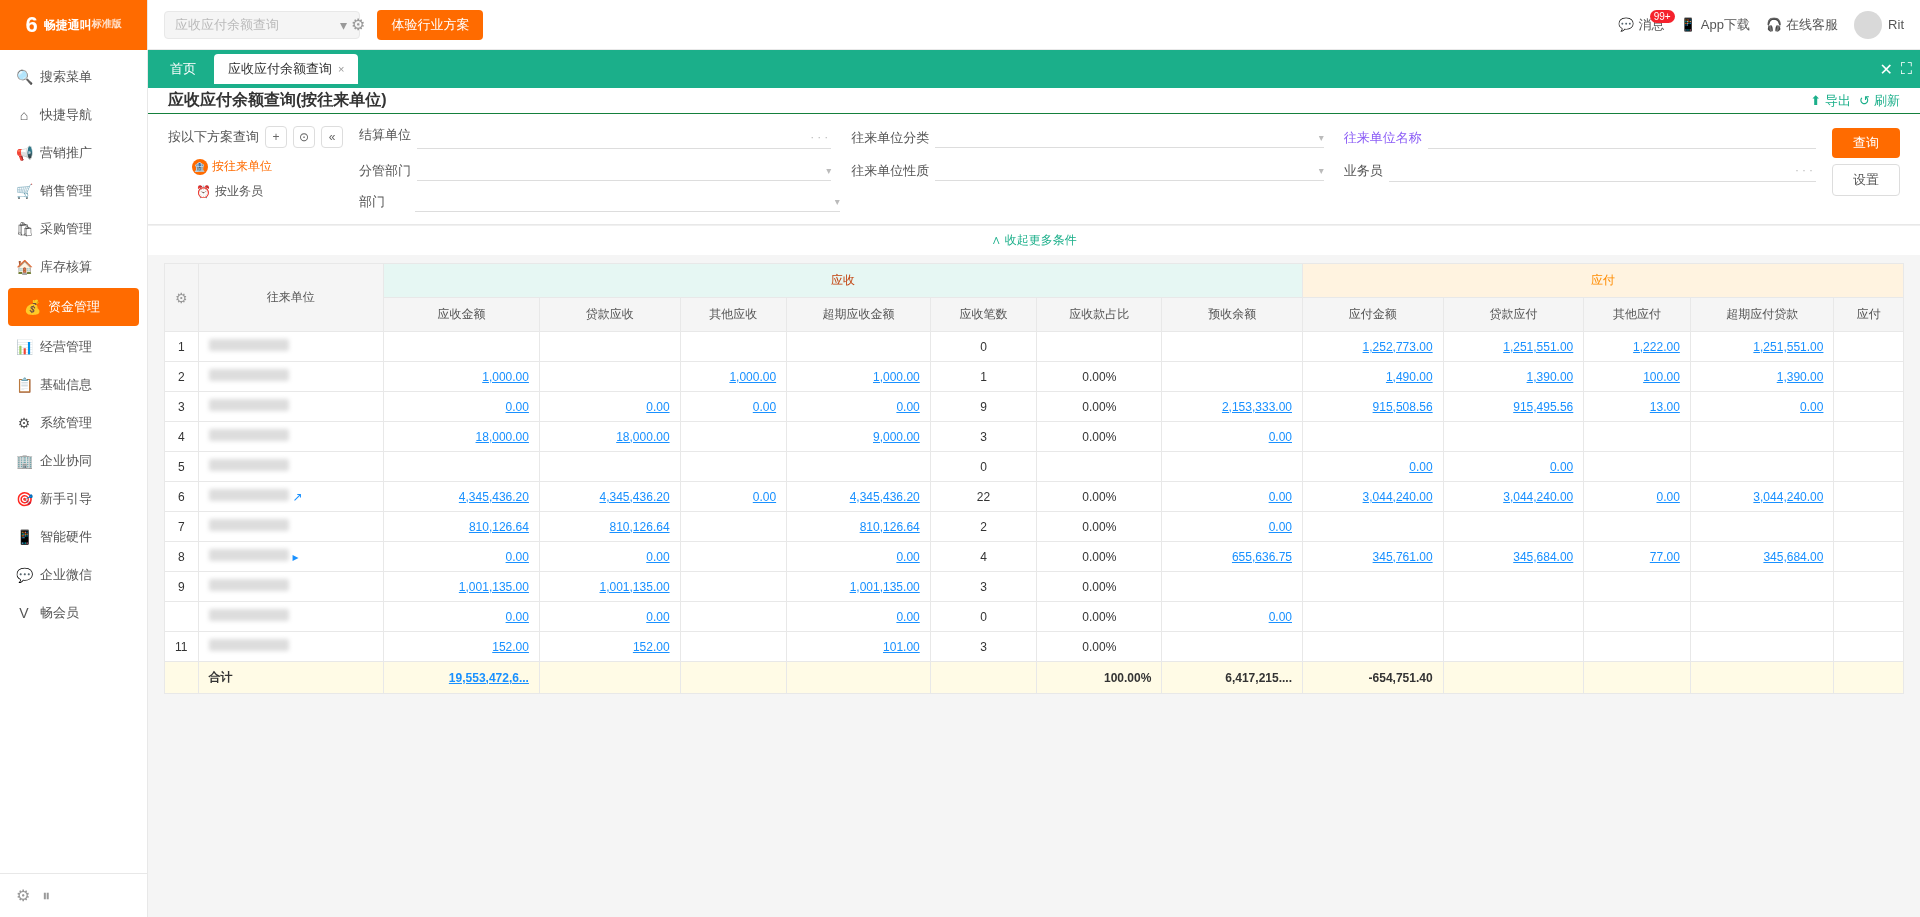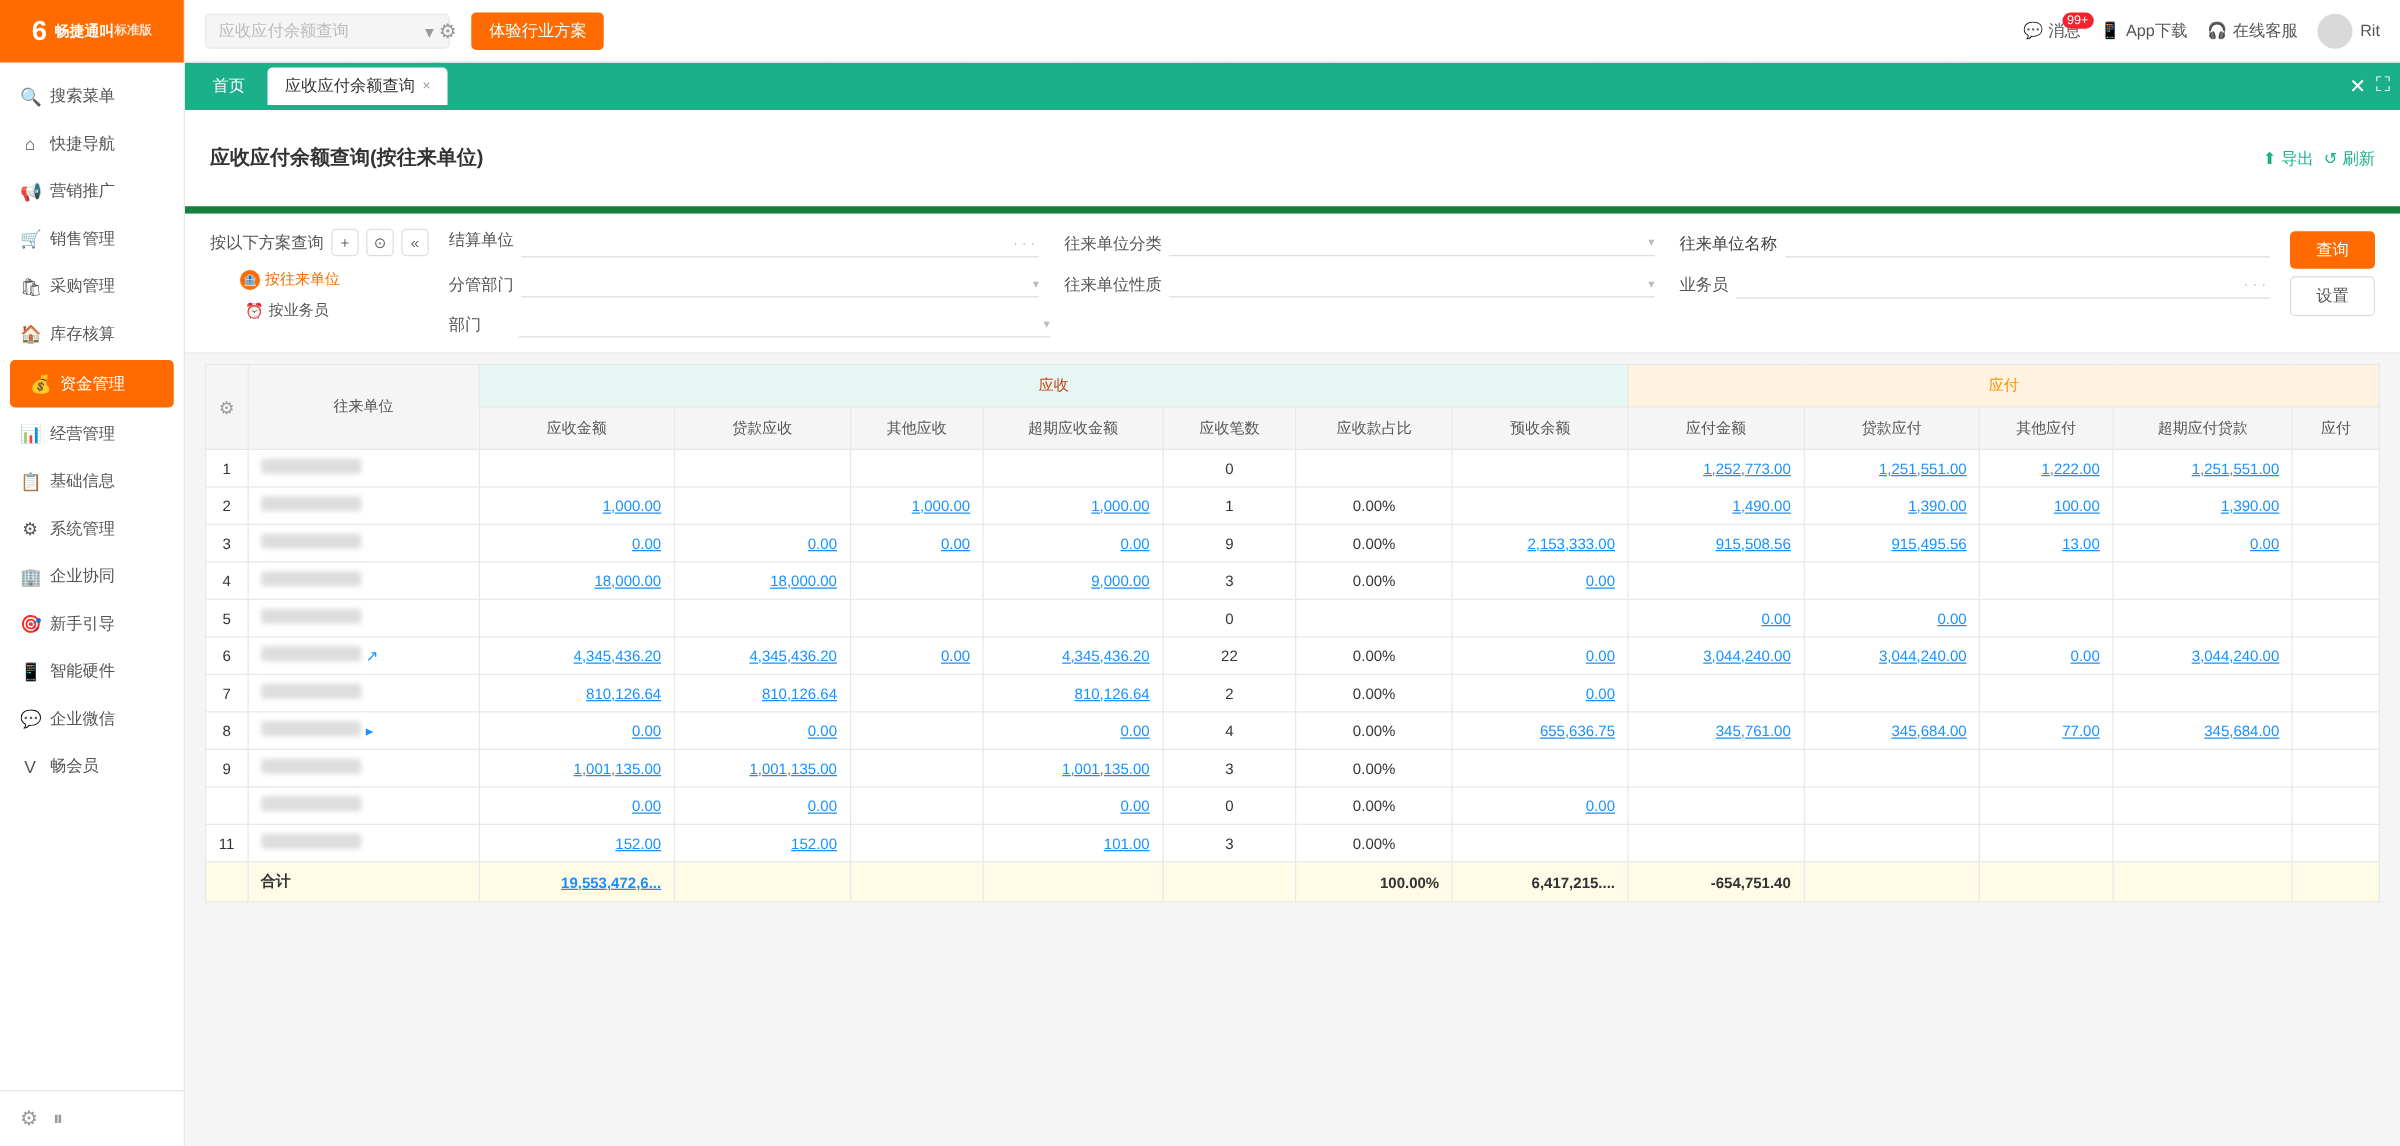--- a/index.html
+++ b/index.html
@@ -63,22 +63,22 @@
     .tab.active { background: #fff; color: #333; }
     .tab-close { color: #999; font-size: 11px; cursor: pointer; }
     .tabs-right { margin-left: auto; display: flex; gap: 8px; color: #fff; font-size: 16px; cursor: pointer; }
 
     
     .main-content {
       position: fixed; left: 148px; top: 88px; right: 0; bottom: 0;
       background: #f5f5f5; overflow: hidden; display: flex; flex-direction: column;
     }
     .page-header {
-      background: #fff; padding: 28px 20px; display: flex; align-items: center; justify-content: space-between;
-      border-bottom: 6px solid #15803d;
+      background: #fff; padding: 2px 20px; display: flex; align-items: center; justify-content: space-between;
+      border-bottom: 1px solid #15803d;
     }
     .page-title { font-size: 16px; font-weight: bold; color: #333; }
     .page-actions { display: flex; gap: 8px; color: #1baf8a; font-size: 13px; cursor: pointer; }
     .page-action-btn { display: flex; align-items: center; gap: 4px; }
     .filter-btn { 
       width: 22px; height: 22px; border: 1px solid #ddd; border-radius: 4px; 
       display: flex; align-items: center; justify-content: center; cursor: pointer; color: #666; font-size: 12px;
     }
     .filter-subtype {
       display: flex; flex-direction: column; gap: 4px; padding-left: 24px;
@@ -297,21 +297,21 @@
             <span style="color:#bbb; letter-spacing:3px;">···</span>
           </div>
         </div>
         <div style="display:flex; align-items:center; gap:6px; flex:1;">
           <span style="color:#555; font-size:13px; white-space:nowrap;">往来单位分类</span>
           <div style="flex:1; border-bottom: 1px solid #ddd; padding:4px 0; display:flex; justify-content:flex-end; cursor:pointer;">
             <span style="color:#bbb; font-size:10px;">▾</span>
           </div>
         </div>
         <div style="display:flex; align-items:center; gap:6px; flex:1;">
-          <span style="color:#404040; font-size:13px; white-space:nowrap;">往来单位名称</span>
+          <span style="color:#8b5cf6; font-size:13px; white-space:nowrap;">往来单位名称</span>
           <div style="flex:1; border-bottom: 1px solid #ddd; padding:4px 0;">
             &nbsp;
           </div>
         </div>
       </div>
       <div style="display:flex; gap:20px; margin-bottom:10px;">
         <div style="display:flex; align-items:center; gap:6px; flex:1;">
           <span style="color:#555; font-size:13px; white-space:nowrap; min-width:50px;">分管部门</span>
           <div style="flex:1; border-bottom: 1px solid #ddd; padding:4px 0; display:flex; justify-content:flex-end; cursor:pointer;">
             <span style="color:#bbb; font-size:10px;">▾</span>
@@ -339,20 +339,23 @@
         </div>
       </div>
     </div>
 
     <div class="query-btns" style="justify-content:flex-start; padding-top:2px;">
       <button class="btn-query">查询</button>
       <button class="btn-setting">设置</button>
     </div>
   </div>
 
+  <div class="collapse-bar">
+    <span>∧ 收起更多条件</span>
+  </div>
 
   <div class="table-container">
     <table class="data-table">
       <thead>
         <tr>
           <th rowspan="2" style="width:30px;">
             <span class="settings-icon">⚙</span>
           </th>
           <th rowspan="2" style="min-width:120px;">往来单位</th>
           <th colspan="7" class="th-group" style="background:#e6f7f3; color:#c2410c;">应收</th>

